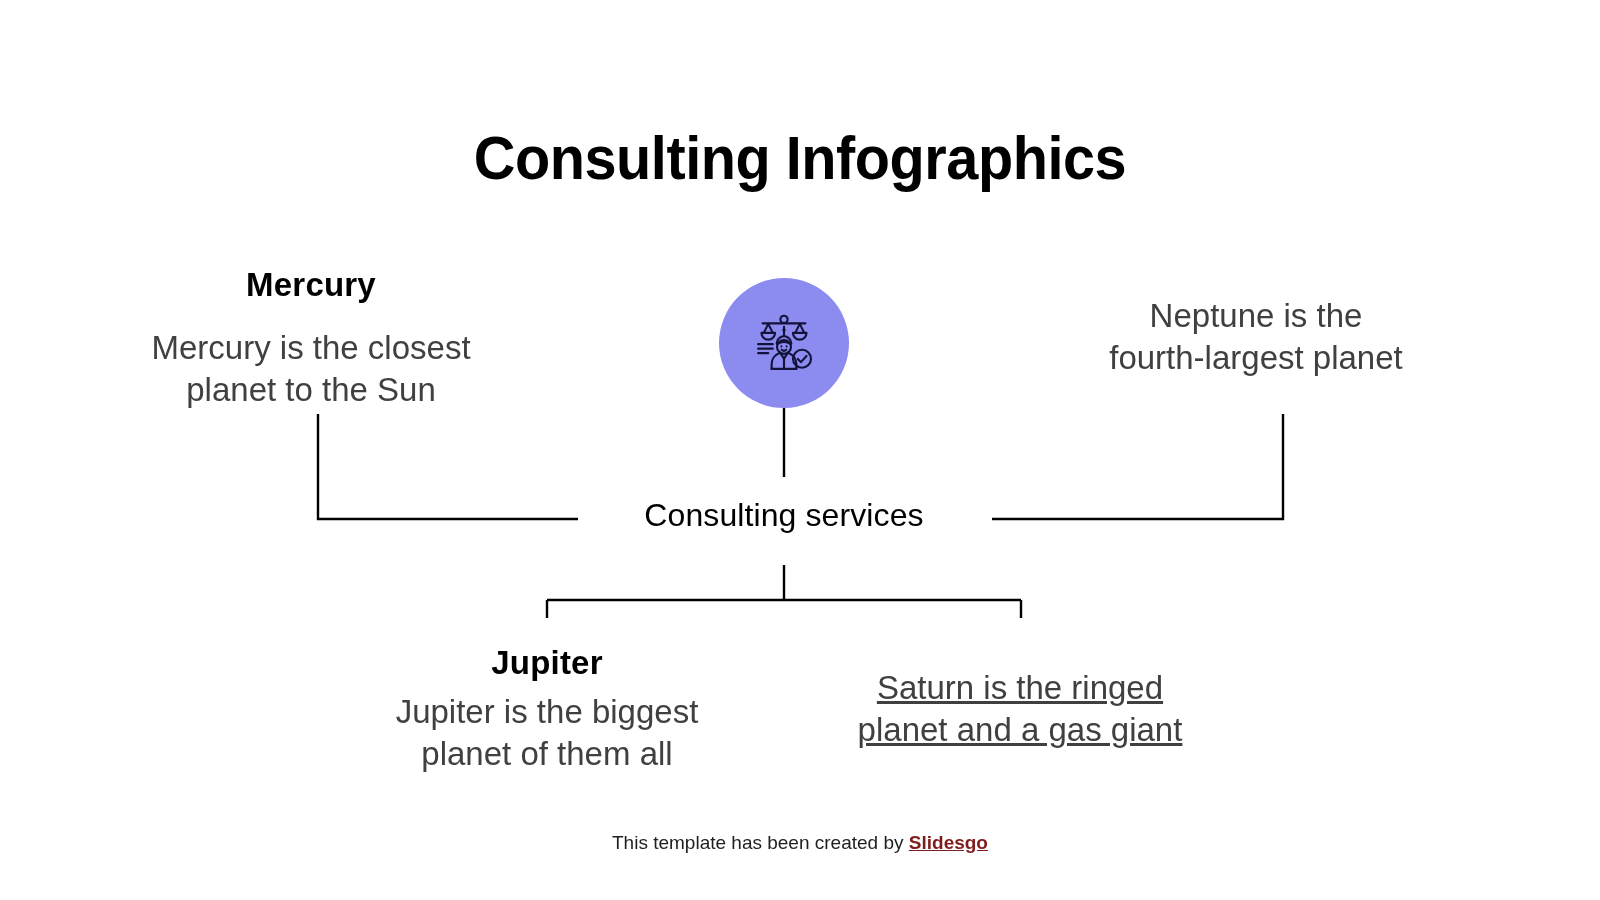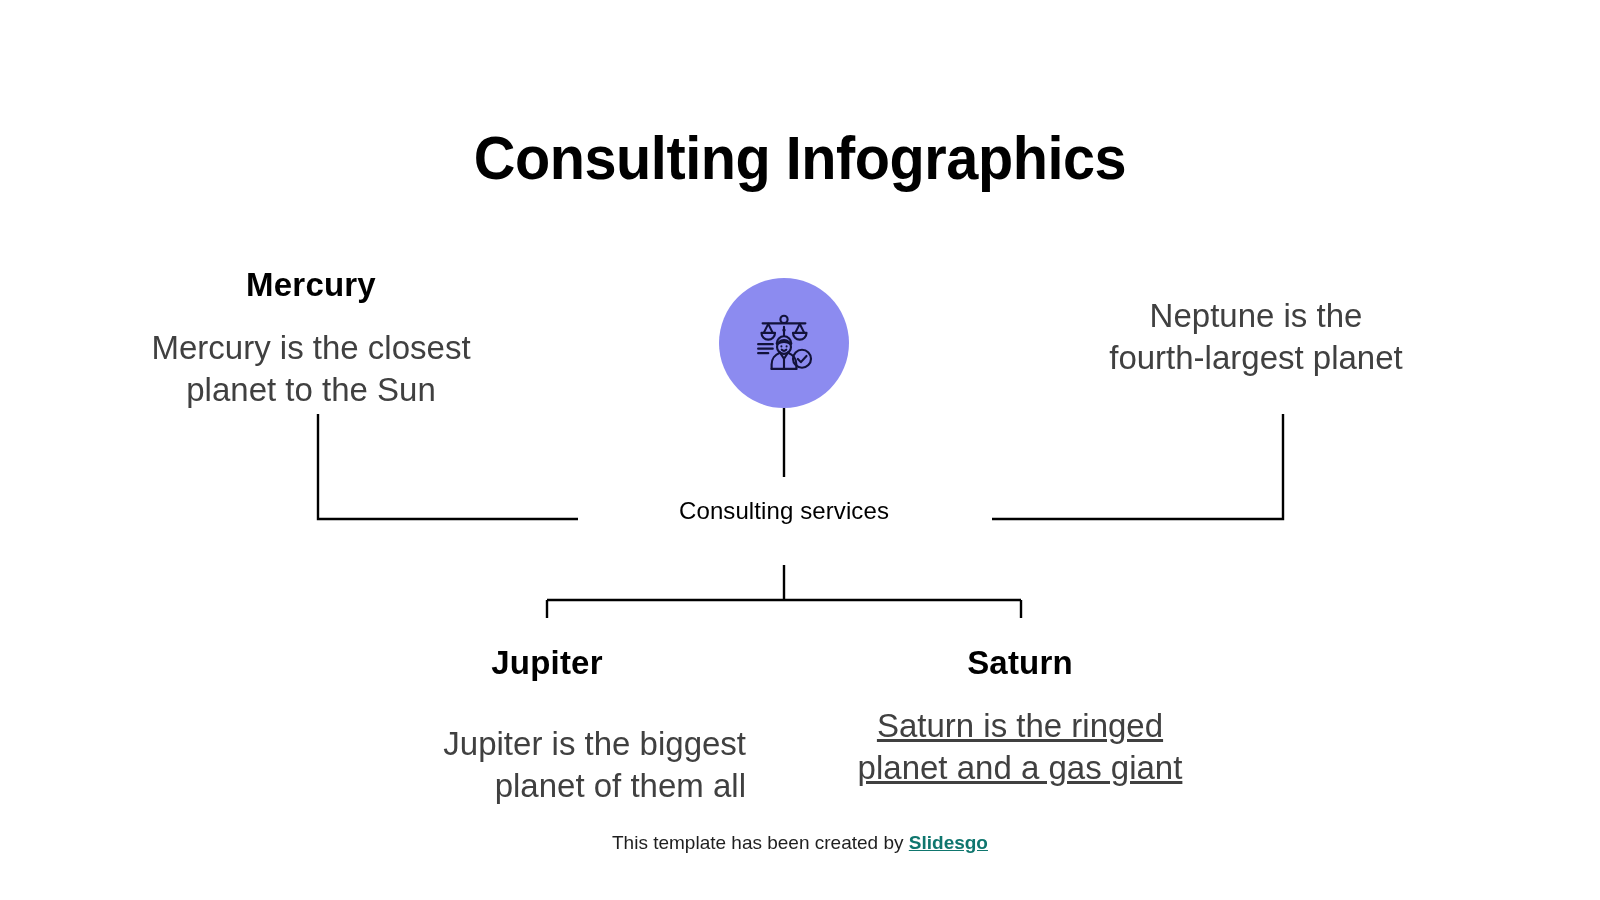--- a/index.html
+++ b/index.html
@@ -84,53 +84,53 @@
     white-space: pre-line;
   }
 
   #branch-mercury { left: 110px;  top: 266px;  width: 402px; text-align: center; }
   #branch-mercury .branch-desc { margin-top: 23px; }
 
   #branch-neptune { left: 1055px; top: 266px;  width: 402px; }
   #branch-neptune .branch-desc { margin-top: 29px; text-align: center; }
 
   #branch-jupiter { left: 348px;  top: 644px;  width: 398px; }
-  #branch-jupiter .branch-desc { margin-top: 41px; text-align: right; }
+  #branch-jupiter .branch-desc { margin-top: 9px; }
 
   #branch-saturn  { left: 821px;  top: 644px;  width: 398px; }
   #branch-saturn .branch-desc { margin-top: 23px; text-decoration: underline; }
 
   
   .center-label {
     position: absolute;
     left: 484px;
     top: 497px;
     width: 600px;
     text-align: center;
-    font-size: 24px;
+    font-size: 32px;
     font-weight: 500;
     color: #000000;
     letter-spacing: 0.1px;
   }
 
   
   .footer {
     position: absolute;
     left: 0;
     top: 832px;
     width: 1600px;
     text-align: center;
     font-size: 19px;
     font-weight: 400;
     color: #1f1f1f;
   }
   .footer-brand {
     font-weight: 700;
     text-decoration: underline;
-    color: #0f766e;
+    color: #7f1d1d;
   }
 </style>
 </head>
 <body>
 
 <div id="slide" style="background: rgb(255, 255, 255);">
 
   <h1 class="slide-title">Consulting Infographics</h1>
 
   <svg id="connectors" viewBox="0 0 1600 900" width="1600" height="900" xmlns="http://www.w3.org/2000/svg">
@@ -207,21 +207,20 @@
 fourth-largest planet</div>
   </div>
 
   <div class="branch" id="branch-jupiter">
     <div class="branch-title">Jupiter</div>
     <div class="branch-desc">Jupiter is  the biggest
 planet of them all</div>
   </div>
 
   <div class="branch" id="branch-saturn">
-    <div class="branch-title">Saturn</div>
     <div class="branch-desc">Saturn is the ringed
 planet and a gas giant</div>
   </div>
 
   <div class="footer">
     <span>This template has been created by </span><a class="footer-brand" href="#">Slidesgo</a>
   </div>
 
 </div>
 

